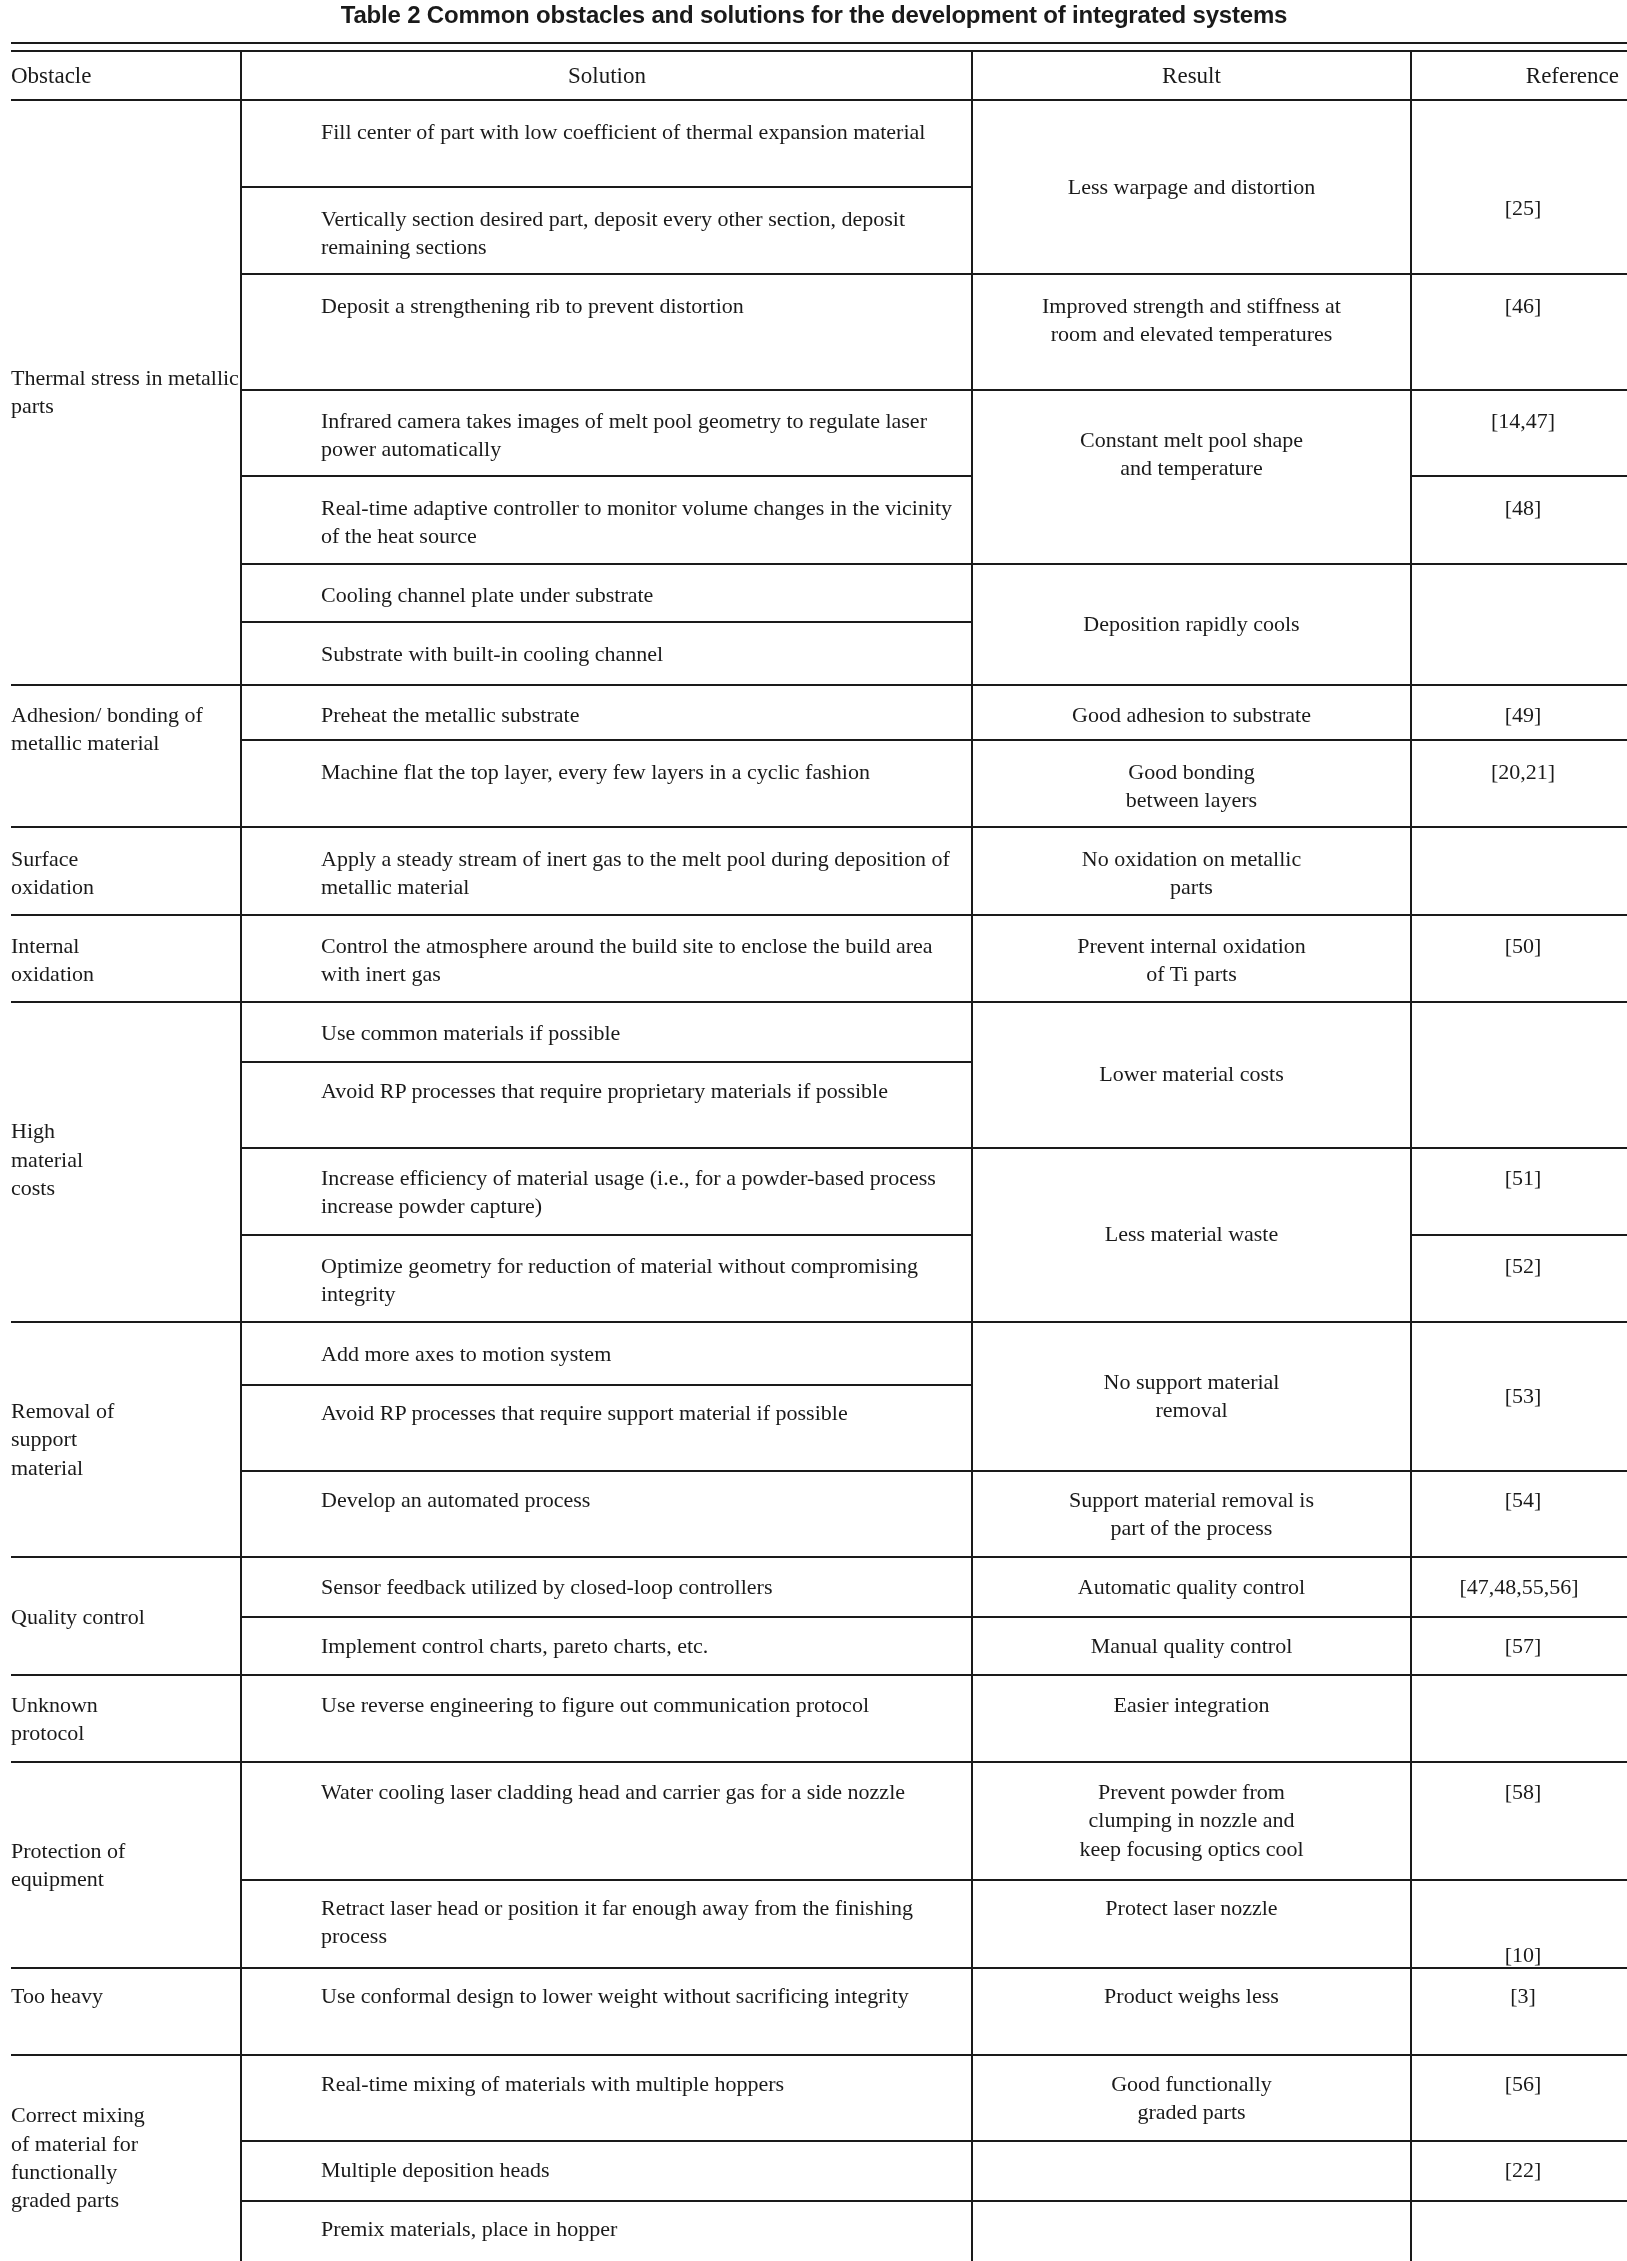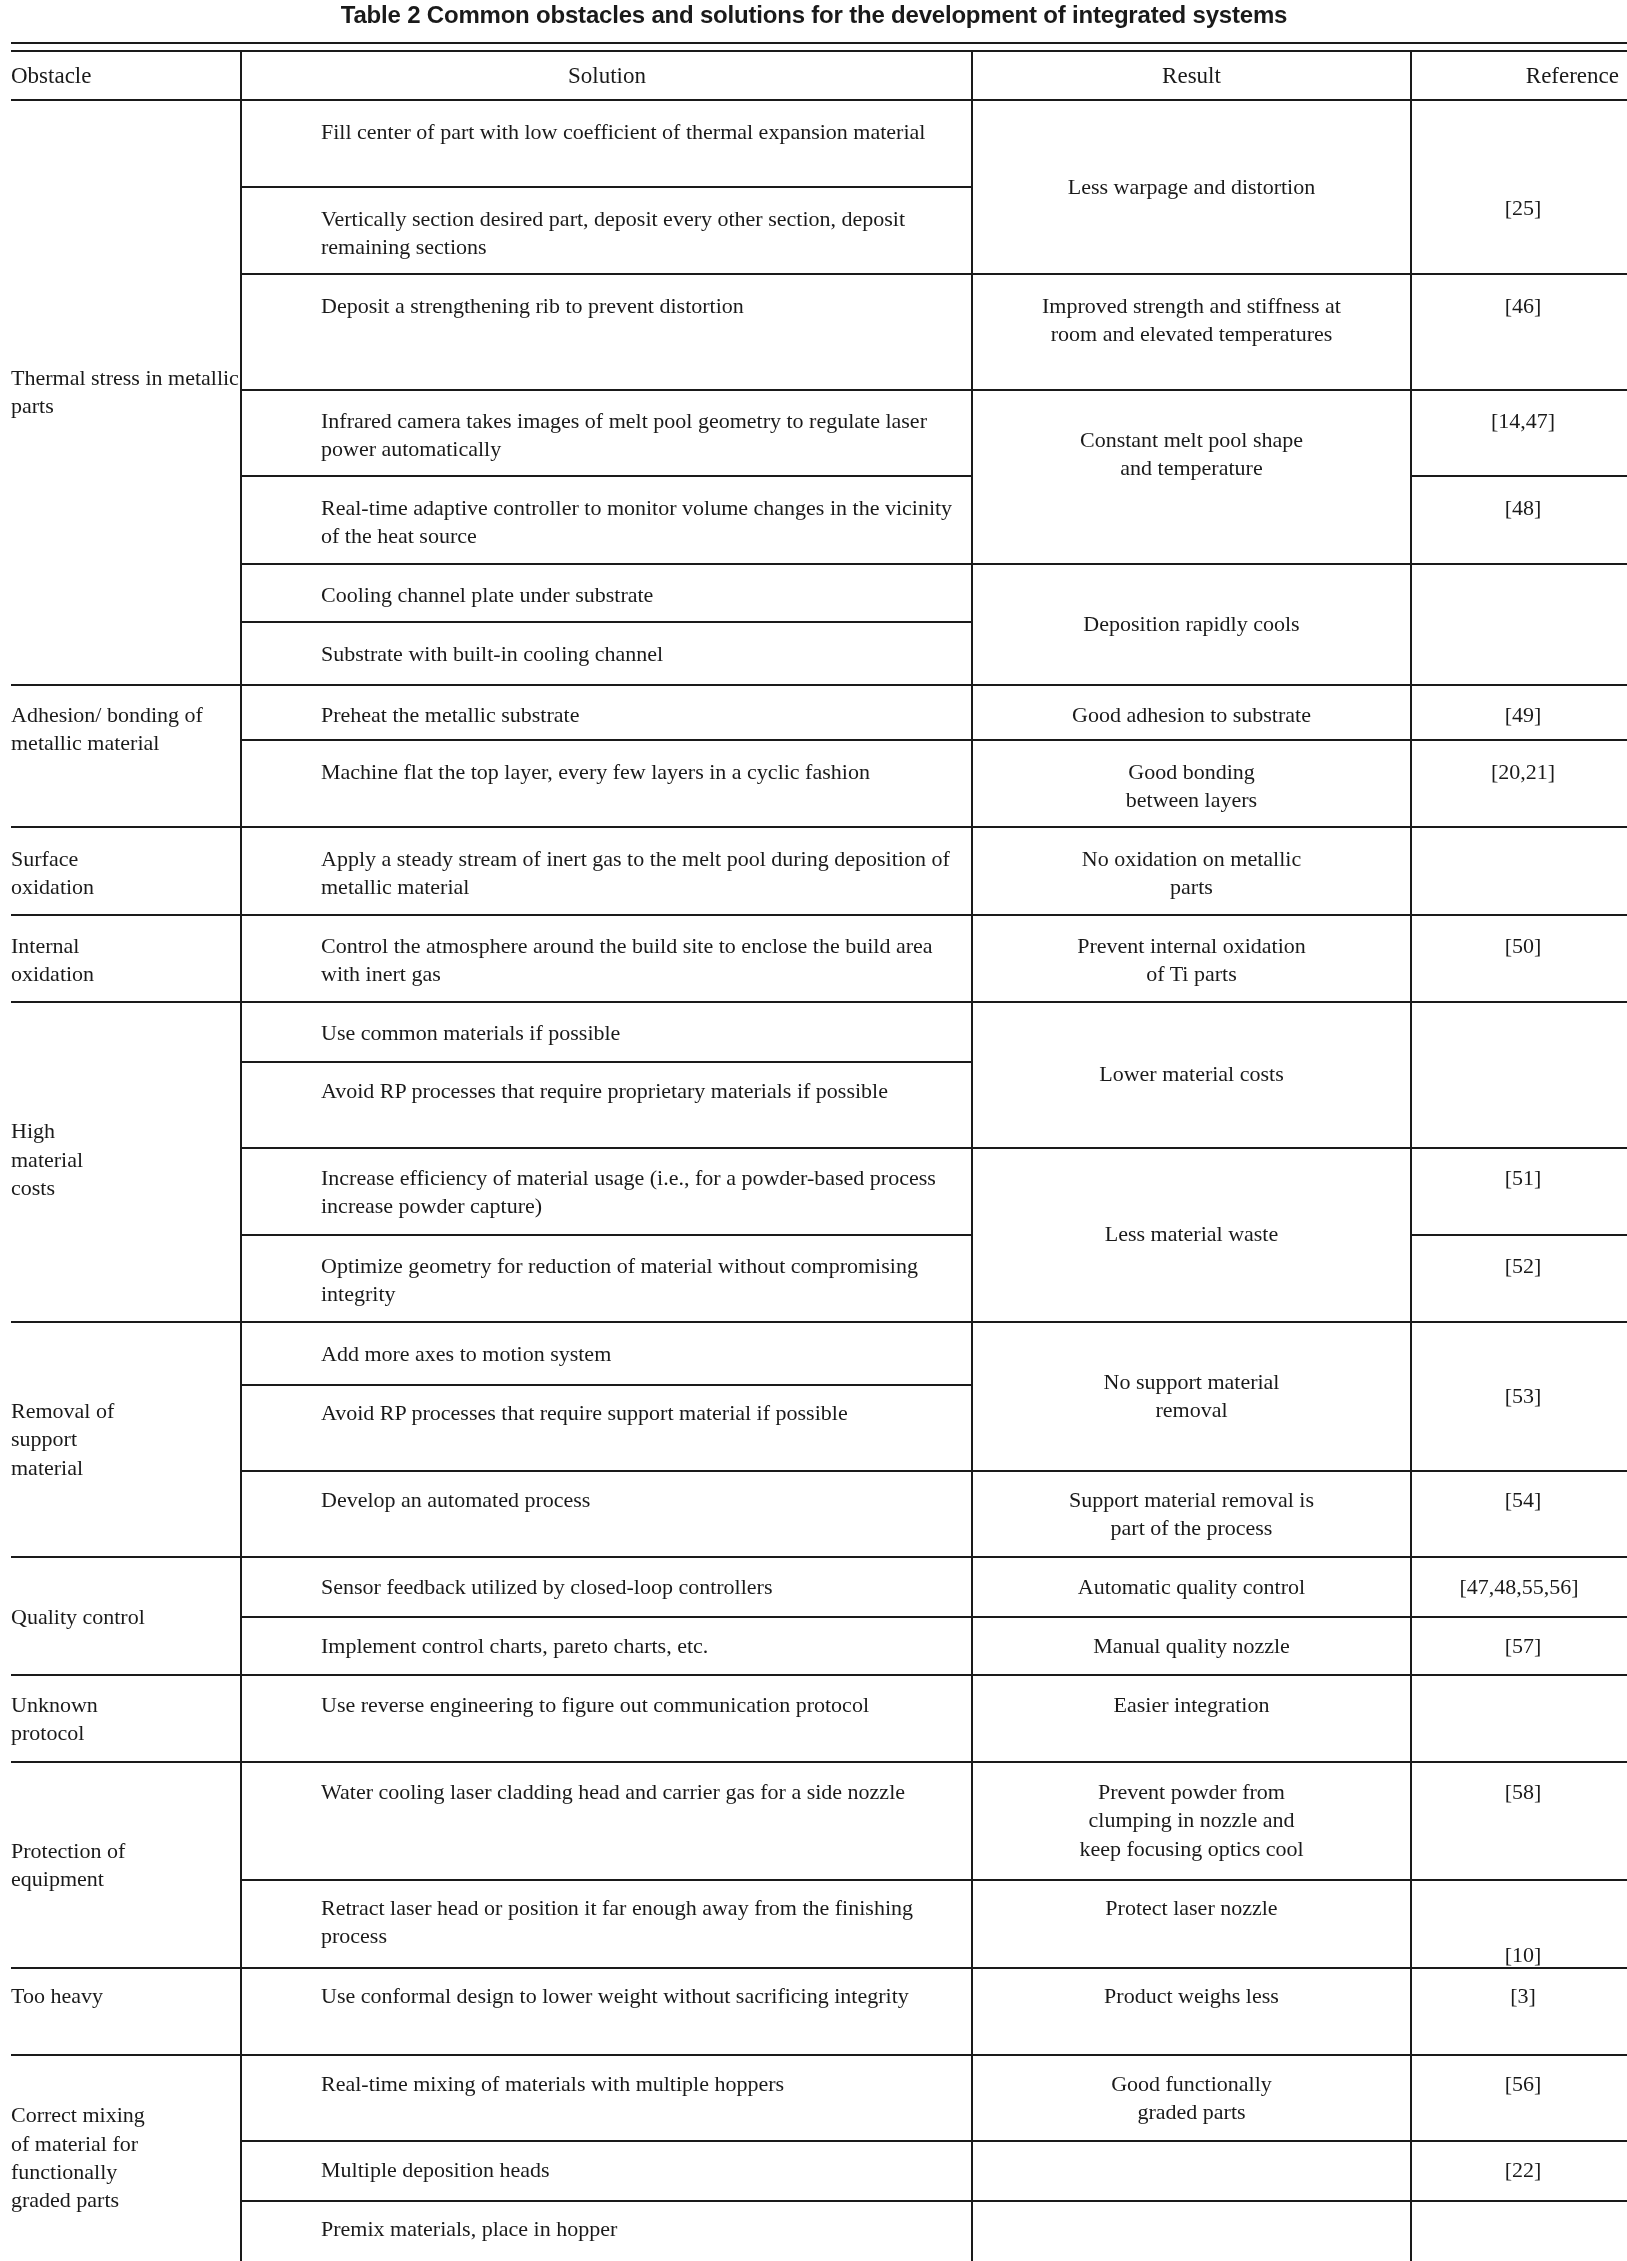--- a/index.html
+++ b/index.html
@@ -129,21 +129,21 @@
 </div>
 <div class="hline" style="left:11px;right:0;top:1556px;"></div>
 
 <div>
   <div class="cell vc c-obst" style="top:1558px;height:118px;">Quality control</div>
   <div class="cell c-sol" style="top:1573px;">Sensor feedback utilized by closed-loop controllers</div>
   <div class="cell c-res" style="top:1573px;">Automatic quality control</div>
   <div class="cell c-ref" style="top:1573px;padding-left:0;">[47,48,55,56]</div>
   <div class="hline" style="left:242px;right:0;top:1616px;"></div>
   <div class="cell c-sol" style="top:1632px;">Implement control charts, pareto charts, etc.</div>
-  <div class="cell c-res" style="top:1632px;">Manual quality nozzle</div>
+  <div class="cell c-res" style="top:1632px;">Manual quality control</div>
   <div class="cell c-ref" style="top:1632px;">[57]</div>
 </div>
 <div class="hline" style="left:11px;right:0;top:1674px;"></div>
 
 <div>
   <div class="cell c-obst" style="top:1691px;padding-right:134px;">Unknown protocol</div>
   <div class="cell c-sol" style="top:1691px;">Use reverse engineering to figure out communication protocol</div>
   <div class="cell c-res" style="top:1691px;">Easier integration</div>
   <div class="cell c-ref" style="top:1691px;"></div>
 </div>

